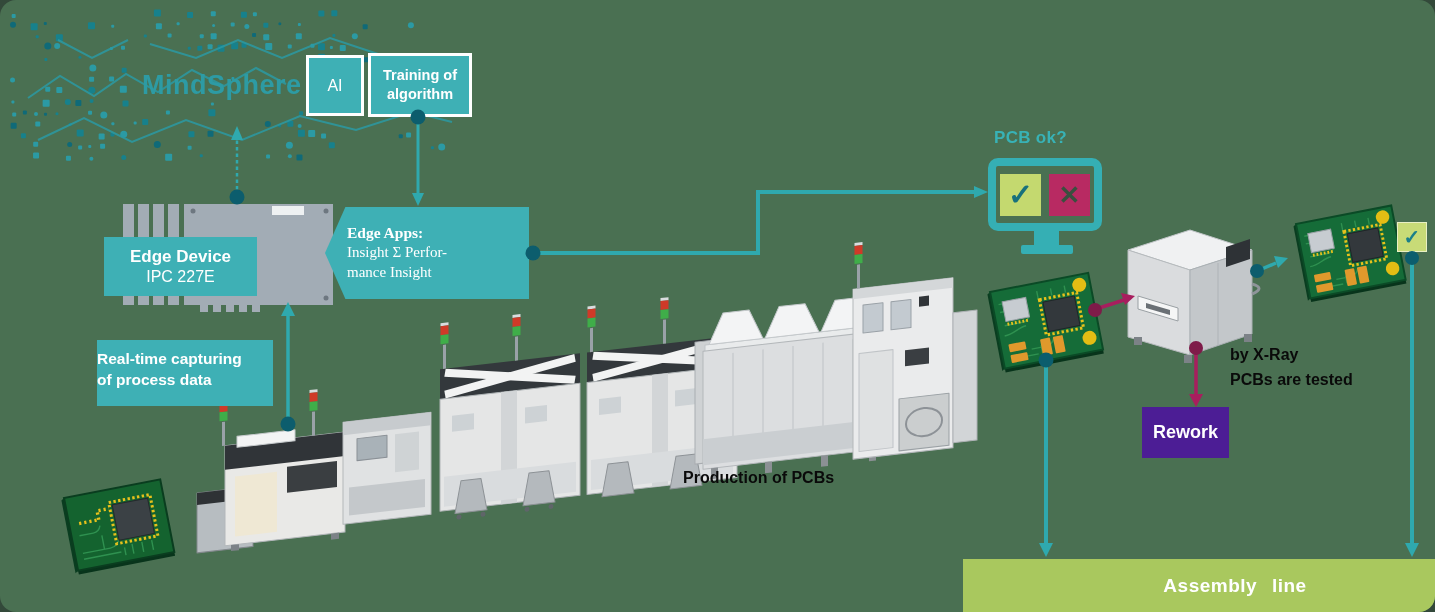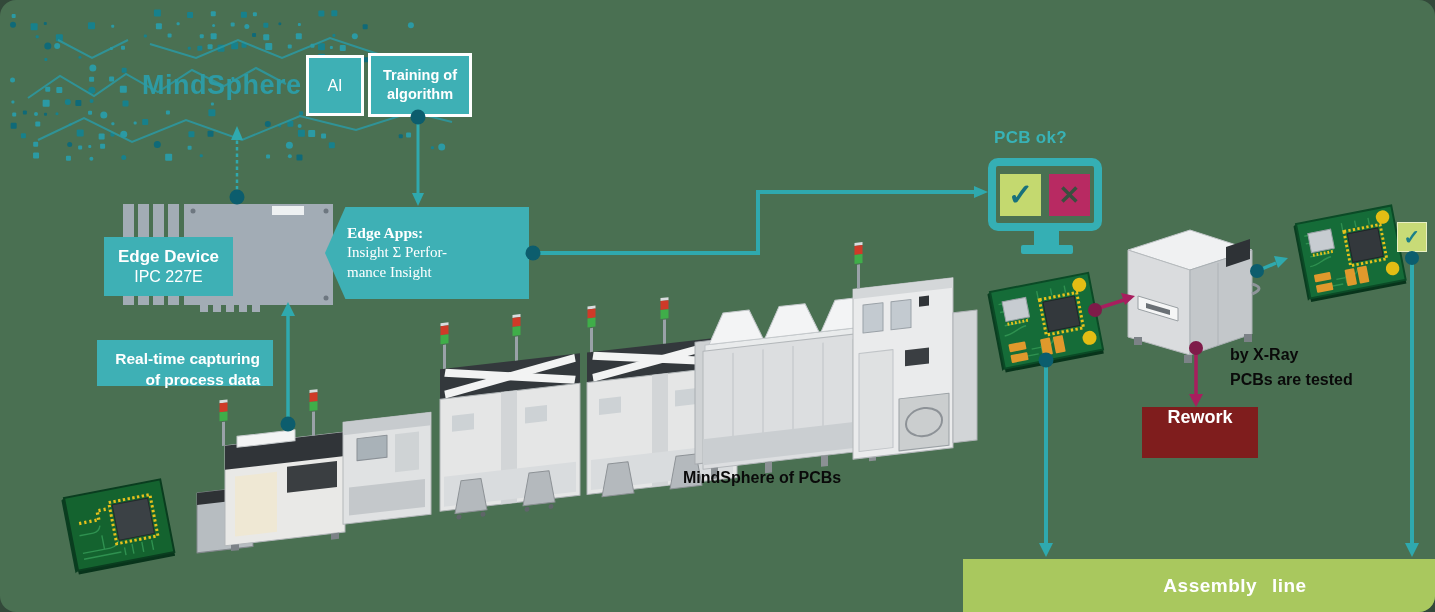--- a/index.html
+++ b/index.html
@@ -16,51 +16,51 @@
   .tealbox{background:#3eb0b5;color:#fff;text-align:center;box-sizing:border-box;}
   .wborder{border:3px solid #ffffff;}
   
   .logo{left:142px;top:70px;width:170px;font-size:27px;font-weight:bold;color:#2d9ba4;letter-spacing:.5px;}
   
   .aibox{left:306px;top:55px;width:58px;height:61px;font-size:16px;font-weight:normal;
          display:flex;align-items:center;justify-content:center;}
   .trainbox{left:368px;top:53px;width:104px;height:64px;font-size:14.5px;font-weight:bold;line-height:1.3;
          display:flex;flex-direction:column;align-items:center;justify-content:center;}
   
-  .edgedev{left:104px;top:237px;width:129px;height:59px;display:flex;flex-direction:column;
+  .edgedev{left:104px;top:237px;width:153px;height:59px;display:flex;flex-direction:column;
          align-items:center;justify-content:center;line-height:1.25;}
   .edgedev .l1{font-size:17px;font-weight:bold;}
   .edgedev .l2{font-size:16px;}
   
   .edgeapps{left:325px;top:207px;width:204px;height:92px;background:#3eb0b5;color:#fff;
          clip-path:polygon(10% 0,100% 0,100% 100%,10% 100%,0 50%);
          display:flex;flex-direction:column;align-items:flex-start;justify-content:center;
          padding-left:22px;box-sizing:border-box;line-height:1.32;font-family:Liberation Serif, serif;}
   .edgeapps .l1{font-size:15.5px;font-weight:bold;}
   .edgeapps .l2,.edgeapps .l3{font-size:15px;}
   
-  .realtime{left:97px;top:340px;width:176px;height:46px;text-align:right;
+  .realtime{left:97px;top:340px;width:176px;height:66px;text-align:left;
          padding:9px 13px 0 0;line-height:1.35;font-size:15.5px;font-weight:bold;}
   
   .pcbok{left:994px;top:128px;width:110px;font-size:17px;font-weight:bold;color:#38b2b6;letter-spacing:.3px;}
   .monitor-frame{left:988px;top:158px;width:114px;height:73px;border:8px solid #35afb4;border-radius:10px;
          box-sizing:border-box;display:flex;align-items:center;justify-content:center;gap:8px;}
   .tile{width:41px;height:42px;display:flex;align-items:center;justify-content:center;
          font-size:30px;font-weight:bold;line-height:1;}
   .tile.ok{background:#c4d96f;color:#17717c;}
   .tile.no{background:#b82a62;color:#3a4f3f;font-size:26px;}
   .stand-neck{left:1034px;top:230px;width:25px;height:15px;background:#35afb4;}
   .stand-base{left:1021px;top:245px;width:52px;height:9px;background:#35afb4;border-radius:2px;}
   
   .blacklabel{color:#0a0a0a;font-weight:bold;font-size:16px;line-height:1.55;}
   .prod{left:683px;top:466px;width:230px;}
   .xraylbl{left:1230px;top:343px;width:180px;}
   
-  .rework{left:1142px;top:407px;width:116px;height:51px;background:#7f1d1d;color:#fff;
-         display:flex;justify-content:center;font-size:18px;font-weight:bold;}
+  .rework{left:1142px;top:407px;width:87px;height:51px;background:#4c1d95;color:#fff;
+         display:flex;align-items:center;justify-content:center;font-size:18px;font-weight:bold;}
   
   .assembly{left:963px;top:559px;width:472px;height:53px;background:#a9c85e;color:#fff;
          display:flex;align-items:center;justify-content:center;font-size:19px;font-weight:bold;
          word-spacing:9px;letter-spacing:.5px;padding-left:36px;}
   
   .badge{left:1397px;top:222px;width:30px;height:30px;background:#c8db77;border:1px solid #e9f0c4;
          box-sizing:border-box;display:flex;align-items:center;justify-content:center;
          color:#1b7f8a;font-size:20px;font-weight:bold;}
 </style>
 </head>
@@ -458,21 +458,21 @@
       <span>✓</span>
     </div>
     <div class="tile no">
       <span>✕</span>
     </div>
   </div>
   <div class="abs stand-neck"></div>
   <div class="abs stand-base"></div>
 
   <div class="abs blacklabel prod">
-    <div>MindSphere of PCBs</div>
+    <div>Production of PCBs</div>
   </div>
 
   <div class="abs blacklabel xraylbl">
     <div>by X-Ray</div>
     <div>PCBs are tested</div>
   </div>
 
   <div class="abs rework">
     <span>Rework</span>
   </div>

